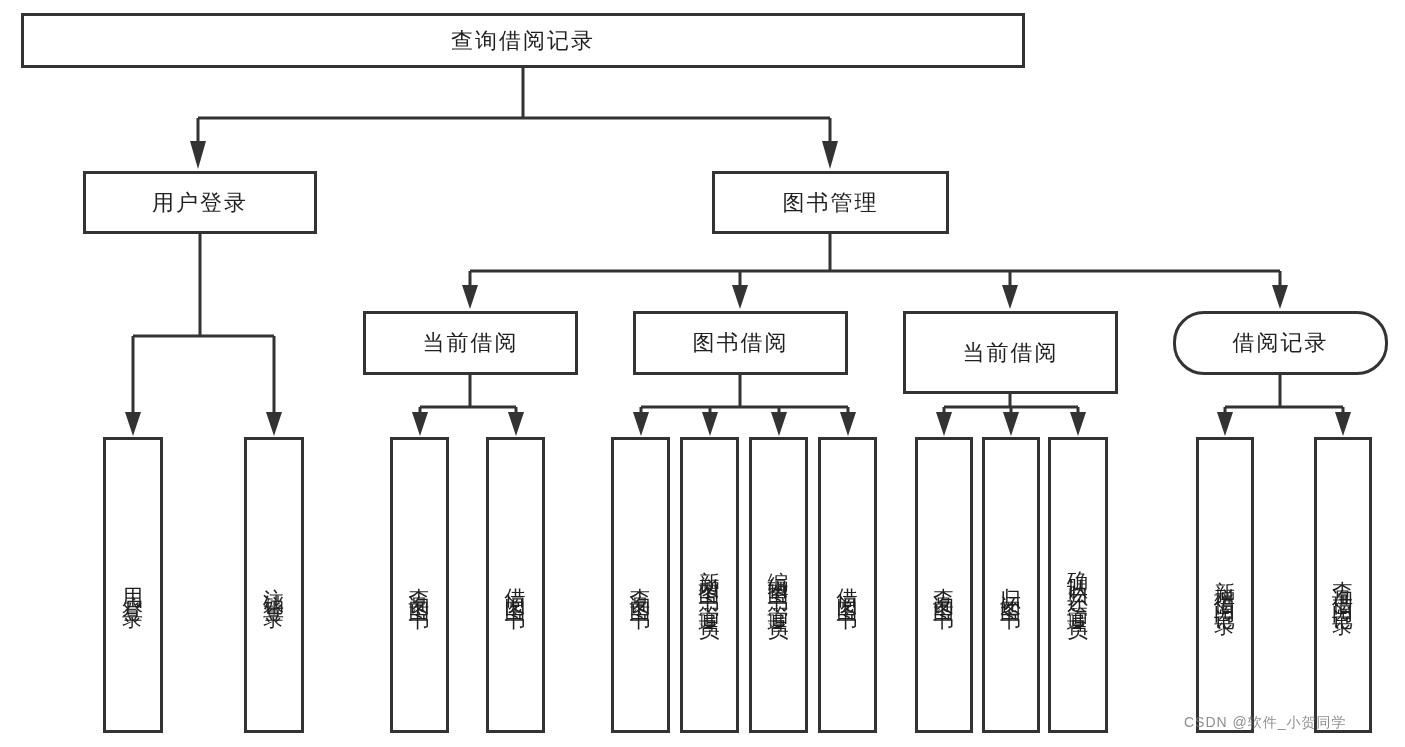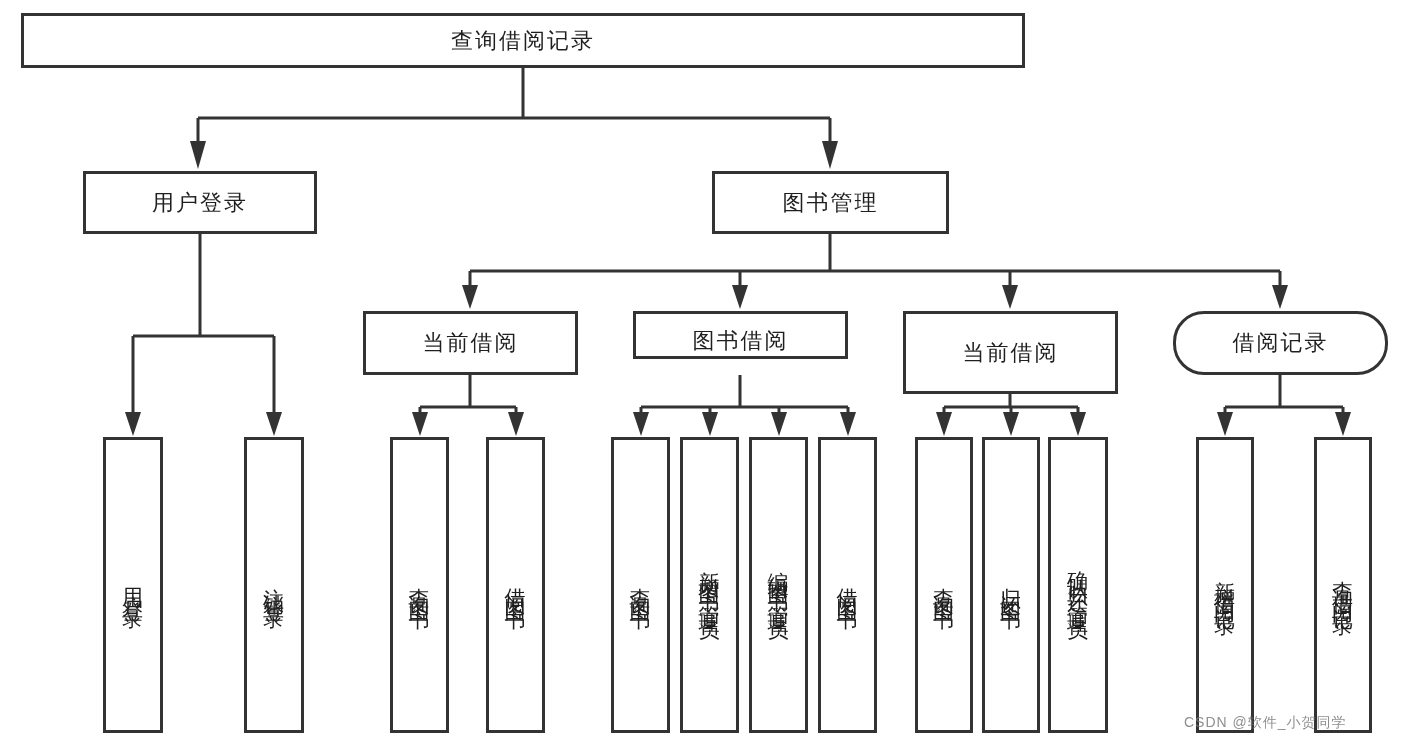--- a/index.html
+++ b/index.html
@@ -48,21 +48,21 @@
     letter-spacing:1px;
     color:rgba(122,122,122,0.85);
     white-space:nowrap;
     z-index:5;
   }
   
   .n-root{left:21px;top:13px;width:1004px;height:55px;}
   .n-userlogin{left:83px;top:171px;width:234px;height:63px;}
   .n-bookmgmt{left:712px;top:171px;width:237px;height:63px;}
   .n-l3-0{left:363px;top:311px;width:215px;height:64px;}
-  .n-l3-1{left:633px;top:311px;width:215px;height:48px;align-items:flex-end;}
+  .n-l3-1{left:633px;top:311px;width:215px;height:64px;}
   .n-l3-2{left:903px;top:311px;width:215px;height:83px;}
   .n-l3-3{left:1173px;top:311px;width:215px;height:64px;border-radius:31px;}
   .n-a1{left:103px;top:437px;width:60px;height:296px;}
   .n-a2{left:244px;top:437px;width:60px;height:296px;}
   .n-b1{left:390px;top:437px;width:59px;height:296px;}
   .n-b2{left:486px;top:437px;width:59px;height:296px;}
   .n-c1{left:611px;top:437px;width:59px;height:296px;}
   .n-c2{left:680px;top:437px;width:59px;height:296px;}
   .n-c3{left:749px;top:437px;width:59px;height:296px;}
   .n-c4{left:818px;top:437px;width:59px;height:296px;}

